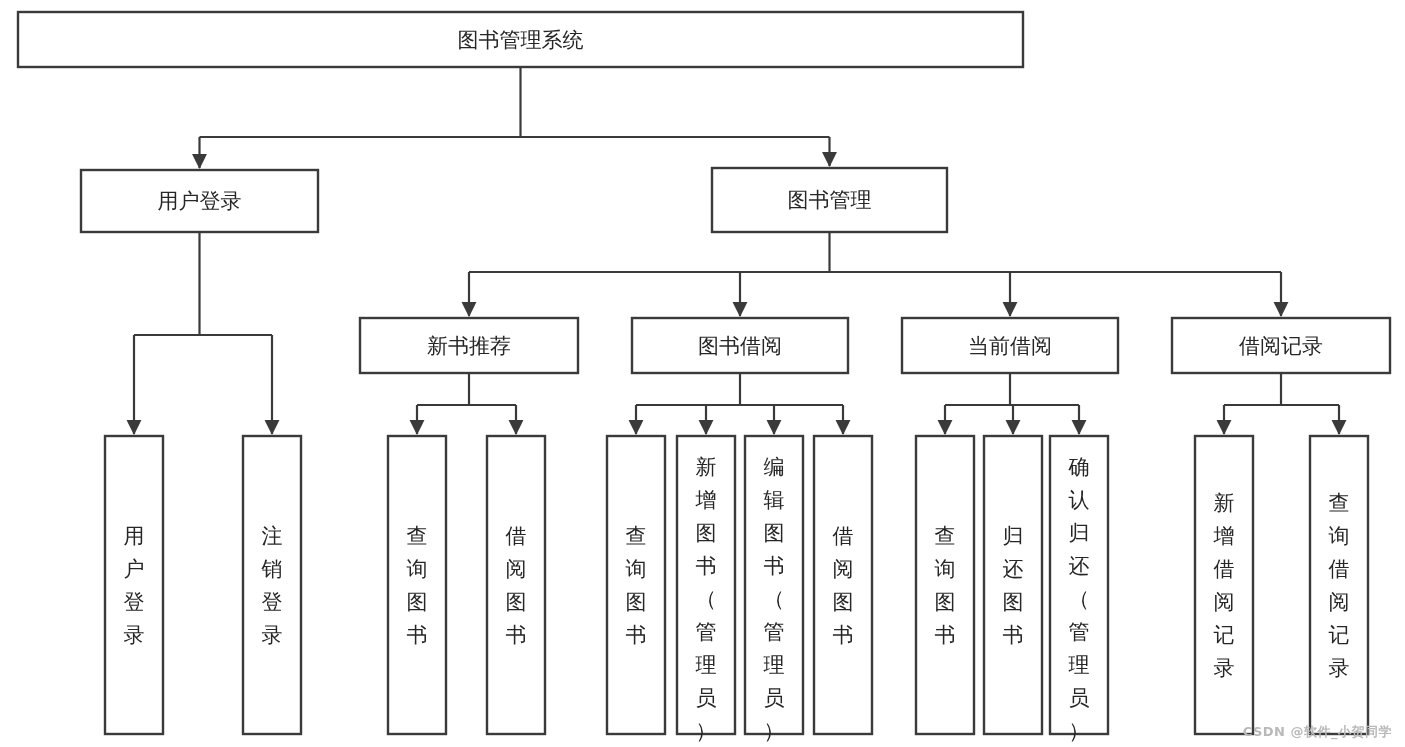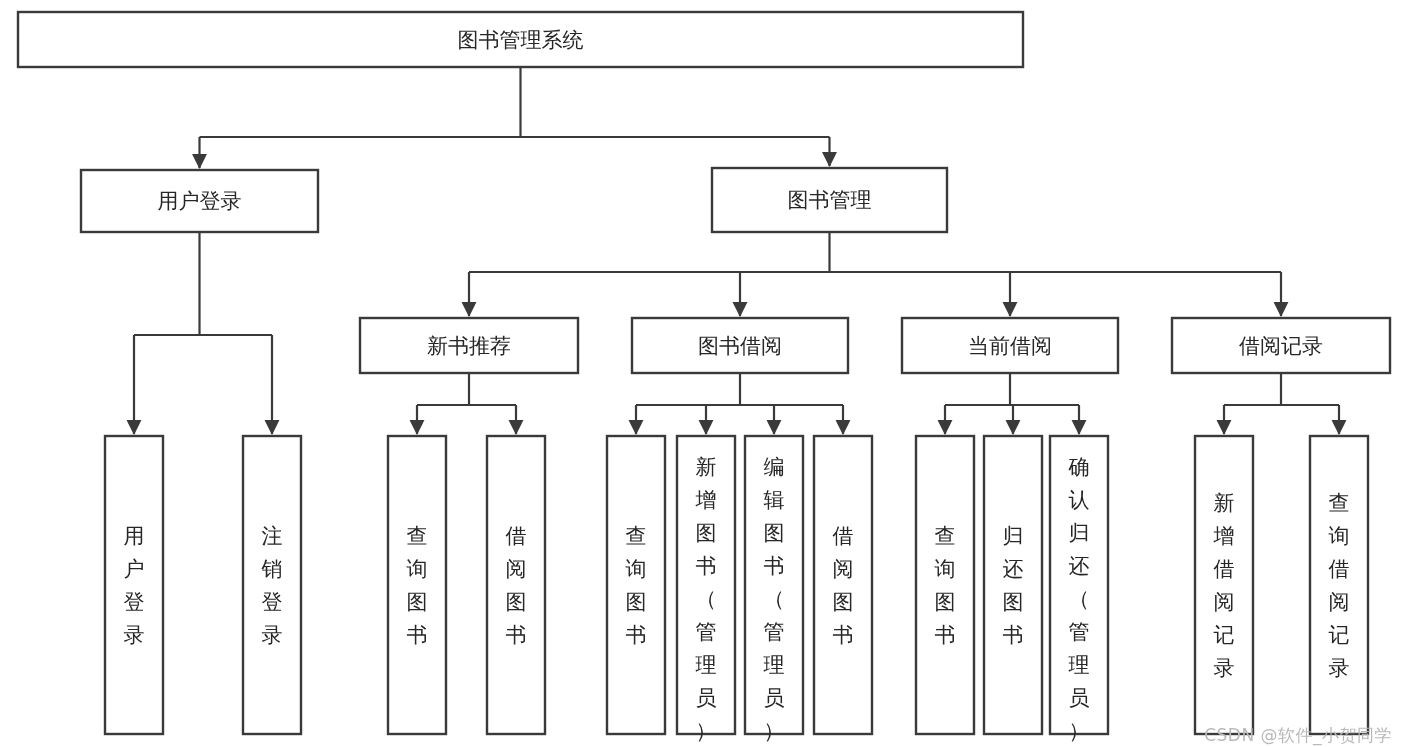--- a/index.html
+++ b/index.html
@@ -51,27 +51,28 @@
   }
   .node-label-v {
     font-family: "DejaVu Sans", "Liberation Sans", sans-serif;
     font-size: 21px;
     fill: #262626;
     text-anchor: middle;
   }
   .watermark {
     position: absolute;
     right: 8px;
-    bottom: 0;
-    font-family: "DejaVu Sans", "Liberation Sans", sans-serif;
-    font-size: 17px;
+    bottom: 6px;
+    font-family: "DejaVu Sans", "Liberation Sans", sans-serif;
+    font-size: 13px;
     color: #b9b9b9;
     letter-spacing: 0.5px;
     white-space: nowrap;
     pointer-events: none;
+    font-weight: bold;
   }
 </style>
 </head>
 <body>
 
 <div id="diagram-root">
   <svg id="tree-svg" viewBox="0 0 1405 747">
     <defs>
       <marker id="arrow" viewBox="0 0 10 10" refX="9.4" refY="5" markerWidth="7" markerHeight="7" orient="auto-start-reverse">
         <path d="M 0 0 L 10 5 L 0 10 z" class="arrow-head"></path>

